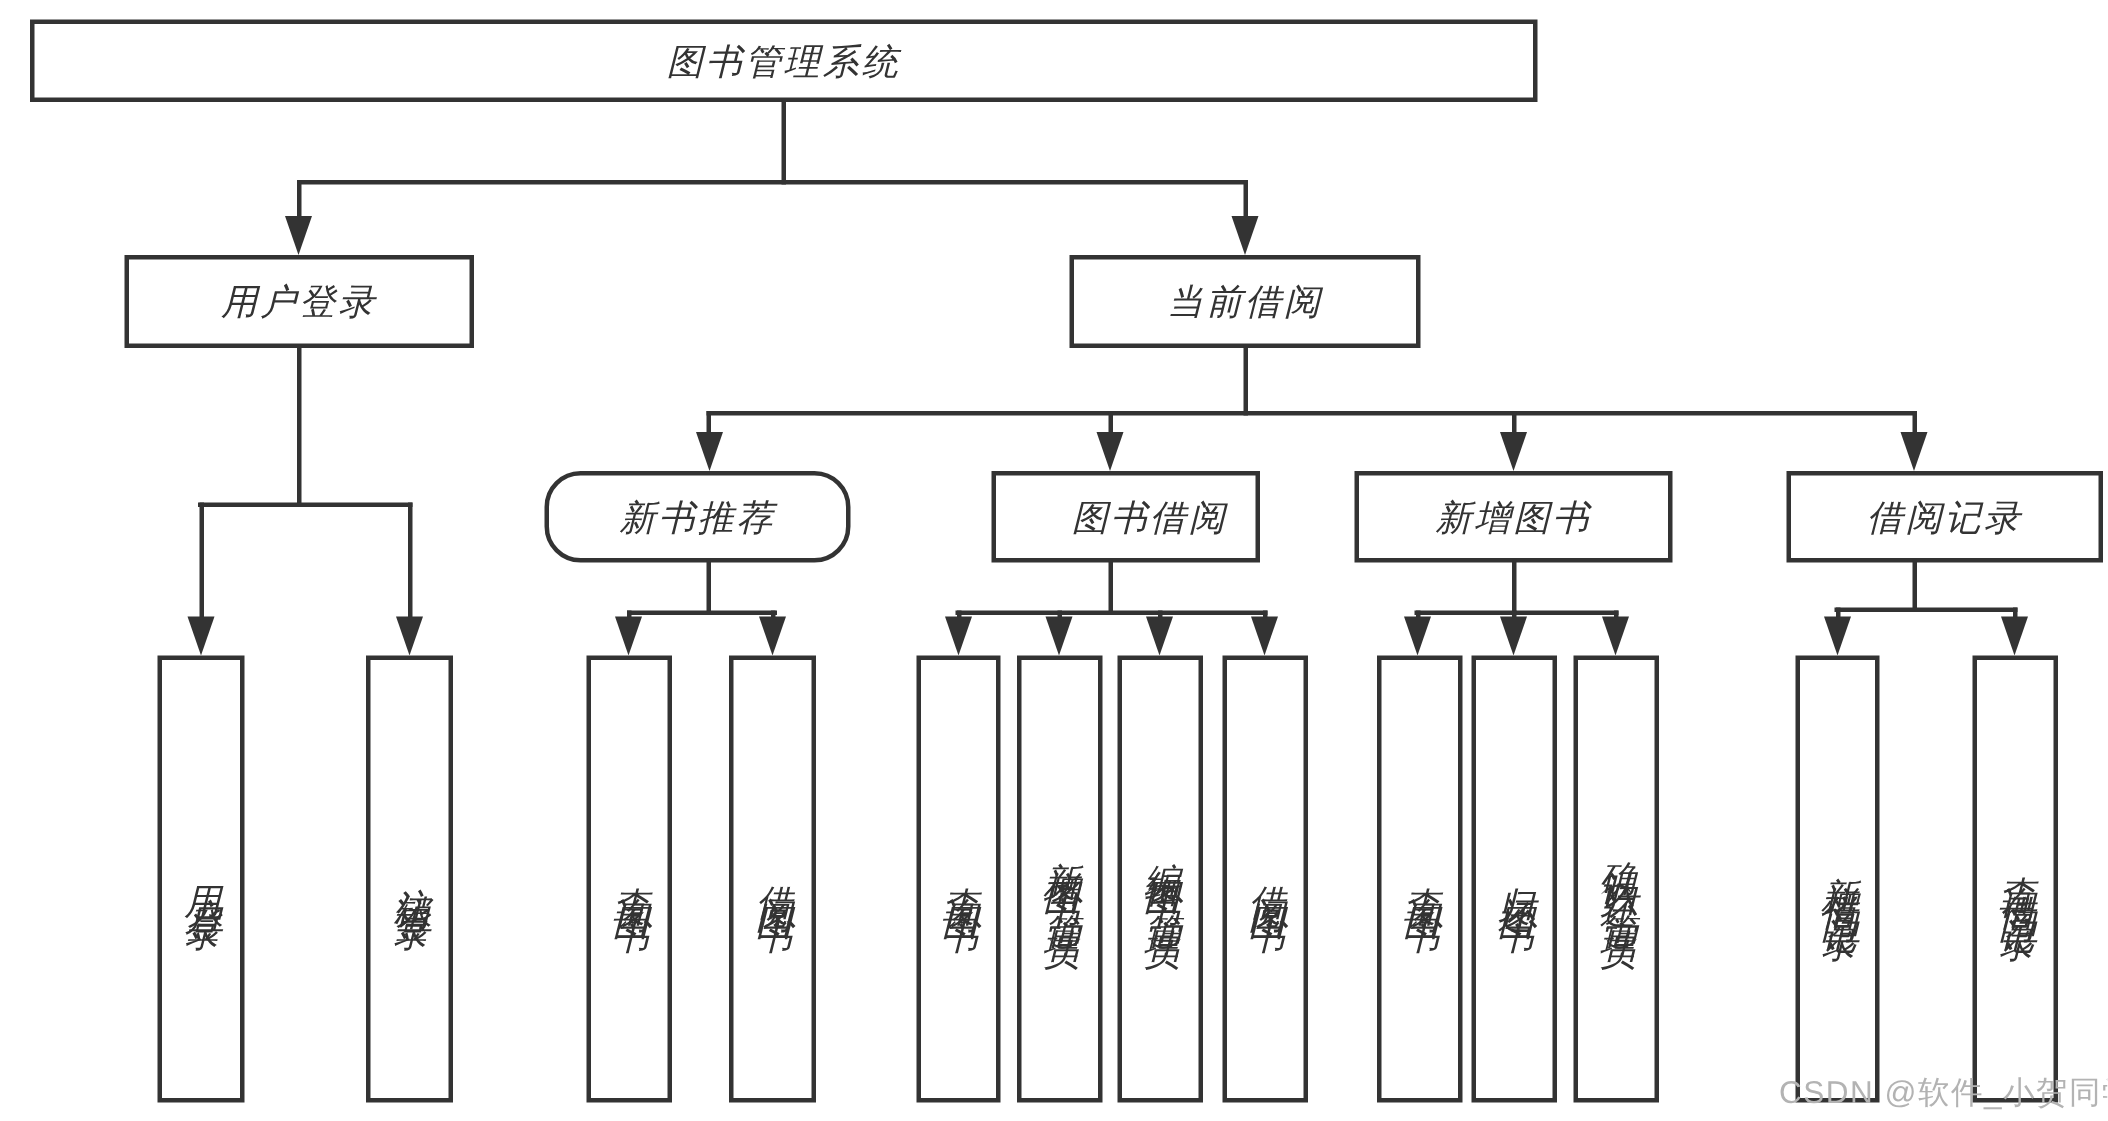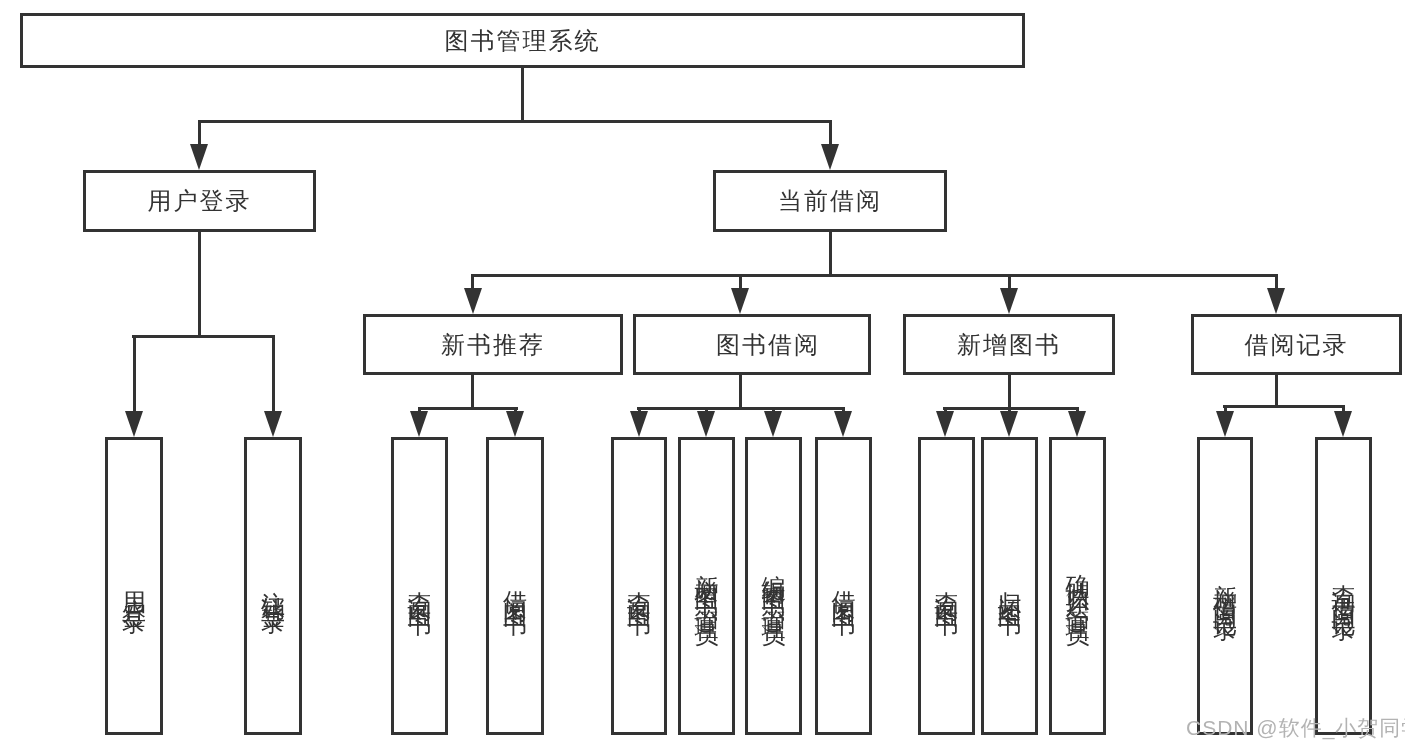--- a/index.html
+++ b/index.html
@@ -2,21 +2,21 @@
 <html><head>
 <meta charset="utf-8">
 <style>
   html,body{margin:0;padding:0;background:#ffffff;}
   .stage{
     position:relative;width:1405px;height:747px;background:#ffffff;overflow:hidden;
     font-family:"Liberation Sans", sans-serif;color:#333333;
   }
   .box{
     position:absolute;box-sizing:border-box;border:3px solid #333333;background:#ffffff;
-    display:flex;align-items:center;justify-content:center;text-align:center;
+    display:flex;align-items:center;justify-content:center;text-align:center;font-style:italic;
   }
   .hbox{font-size:24px;letter-spacing:2px;white-space:nowrap;}
   .vbox{font-size:24px;}
   .vbox span{writing-mode:vertical-rl;text-orientation:mixed;letter-spacing:7px;line-height:1;}
   .hline{position:absolute;height:3px;background:#333333;}
   .vline{position:absolute;width:3px;background:#333333;}
   .arrow{
     position:absolute;width:0;height:0;
     border-left:9px solid transparent;border-right:9px solid transparent;
     border-top:26px solid #333333;
@@ -60,24 +60,24 @@
   <div class="hline" style="left:471px;top:274px;width:807px;"></div>
   <div class="vline" style="left:471px;top:274px;height:16px;"></div>
   <div class="arrow" style="left:464px;top:288px;"></div>
   <div class="vline" style="left:739px;top:274px;height:16px;"></div>
   <div class="arrow" style="left:731px;top:288px;"></div>
   <div class="vline" style="left:1008px;top:274px;height:16px;"></div>
   <div class="arrow" style="left:1000px;top:288px;"></div>
   <div class="vline" style="left:1275px;top:274px;height:16px;"></div>
   <div class="arrow" style="left:1267px;top:288px;"></div>
 
-  <div class="box hbox" style="left:363px;top:314px;width:260px;height:61px;">
+  <div class="box hbox" style="left:363px;top:314px;width:204px;height:61px;border-radius:24px;">
     <span>新书推荐</span>
   </div>
-  <div class="box hbox" style="left:633px;top:314px;width:238px;height:61px;padding-left:32px;">
+  <div class="box hbox" style="left:661px;top:314px;width:179px;height:61px;padding-left:32px;">
     <span>图书借阅</span>
   </div>
   <div class="box hbox" style="left:903px;top:314px;width:212px;height:61px;">
     <span>新增图书</span>
   </div>
   <div class="box hbox" style="left:1170px;top:314px;width:211px;height:61px;margin-left:21px;">
     <span>借阅记录</span>
   </div>
 
   <div class="vline" style="left:471px;top:373px;height:37px;"></div>

